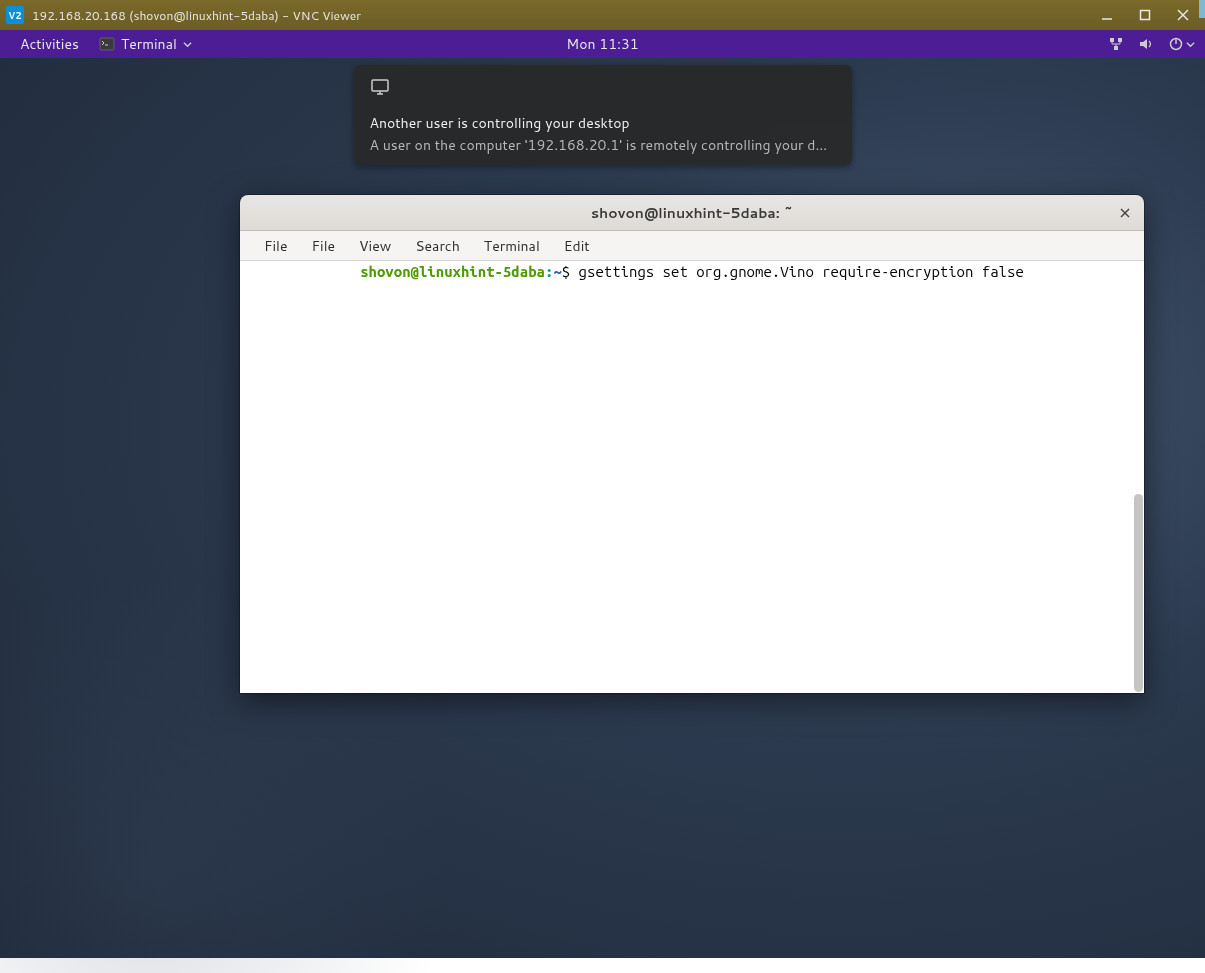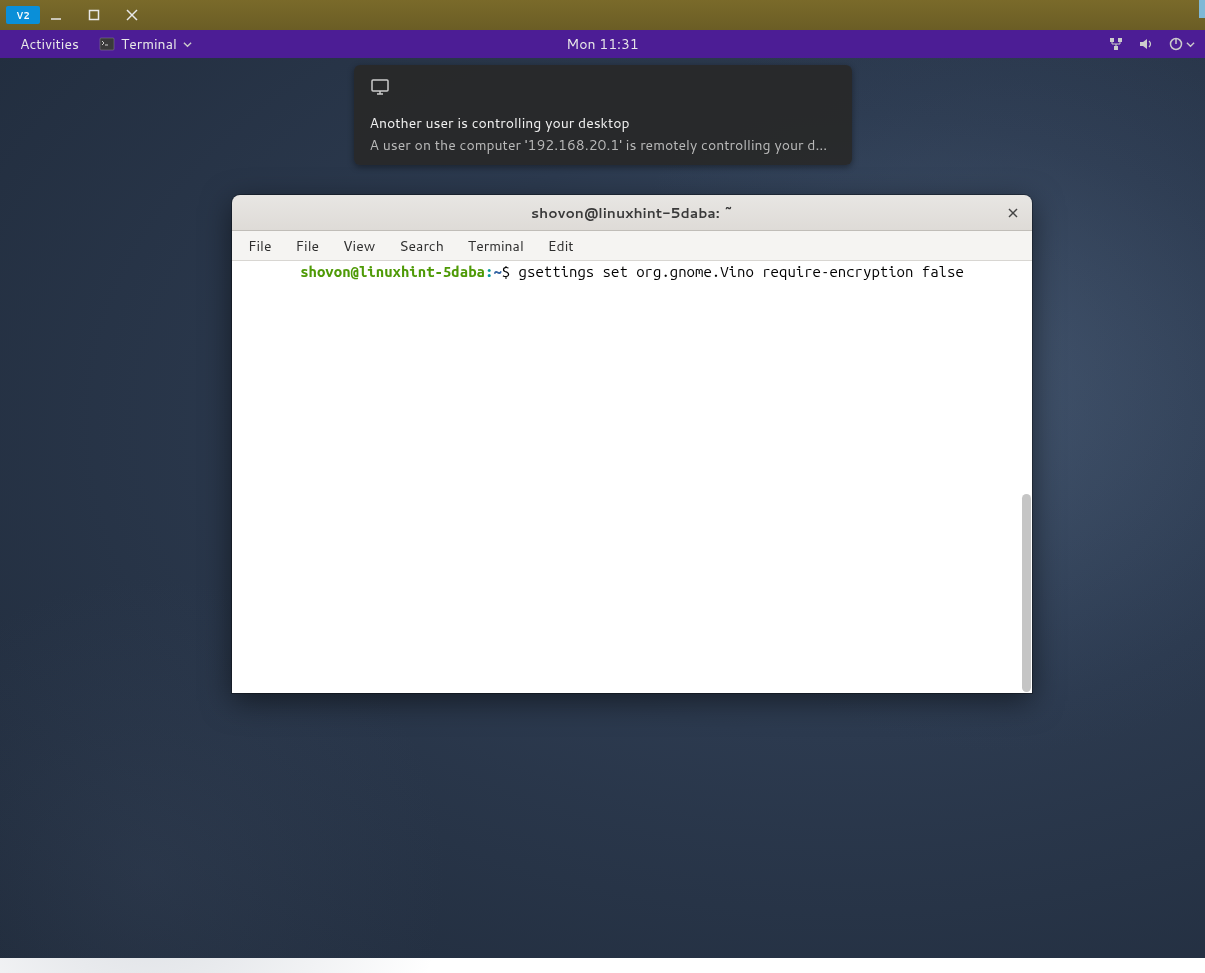--- a/index.html
+++ b/index.html
@@ -15,21 +15,21 @@
     .vnc-titlebar {
       height: 30px;
       background: linear-gradient(to bottom, #7a6a2a, #6b5d25);
       display: flex;
       align-items: center;
       padding: 0 6px;
       color: #e8e8e8;
       font-size: 12px;
     }
     .vnc-logo {
-      width: 34px; height: 18px;
+      width: 18px; height: 18px;
       background: #0a8fd8;
       border-radius: 2px;
       margin-right: 8px;
       display: flex;
       align-items: center;
       justify-content: center;
       color: white;
       font-size: 9px;
       font-weight: bold;
     }
@@ -139,23 +139,23 @@
       margin-top: 2px;
       flex-shrink: 0;
     }
     .notif-body { flex: 1; overflow: hidden; }
     .notif-title { font-size: 14px; font-weight: 500; color: #f0f0f0; margin-bottom: 2px;}
     .notif-desc { font-size: 14px; color: #b8b8b8; white-space: nowrap; overflow: hidden; text-overflow: ellipsis; }
 
     
     .window {
       position: absolute;
-      left: 232px;
+      left: 240px;
       top: 137px;
-      width: 800px;
+      width: 904px;
       border-radius: 8px 8px 0 0;
       box-shadow: 0 8px 30px rgba(0,0,0,0.5), 0 0 0 1px rgba(0,0,0,0.3);
       overflow: hidden;
       z-index: 10;
     }
     .window-header {
       height: 36px;
       background: linear-gradient(to bottom, #e8e6e3, #dedbd7);
       display: flex;
       align-items: center;
@@ -172,21 +172,21 @@
       width: 18px; height: 18px;
       display: flex; align-items: center; justify-content: center;
       cursor: pointer;
       color: #444;
     }
     .window-menubar {
       height: 30px;
       background: #f5f4f2;
       display: flex;
       align-items: center;
-      padding: 0 6px;
+      padding: 0 14px;
       gap: 4px;
       border-bottom: 1px solid #d8d6d2;
       font-size: 14px;
       color: #2e2e2e;
     }
     .menu-item { padding: 4px 10px; cursor: pointer; border-radius: 3px; }
 
     .terminal-body {
       background: #ffffff;
       height: 432px;
@@ -223,20 +223,21 @@
       height: 198px;
       background: rgba(150,150,150,0.55);
       border-radius: 5px;
     }
   </style>
 </head>
 <body>
 
 <div class="vnc-titlebar">
   <div class="vnc-logo">V2</div>
+  <div class="vnc-title">192.168.20.168 (shovon@linuxhint-5daba) - VNC Viewer</div>
   <div class="vnc-controls">
     <div class="vnc-btn">
       <svg viewBox="0 0 12 12">
           <line x1="1" y1="10" x2="11" y2="10" stroke="currentColor" stroke-width="1.5"></line>
         </svg>
     </div>
     <div class="vnc-btn">
       <svg viewBox="0 0 12 12">
           <rect x="1.5" y="1.5" width="9" height="9" fill="none" stroke="currentColor" stroke-width="1.5"></rect>
         </svg>

